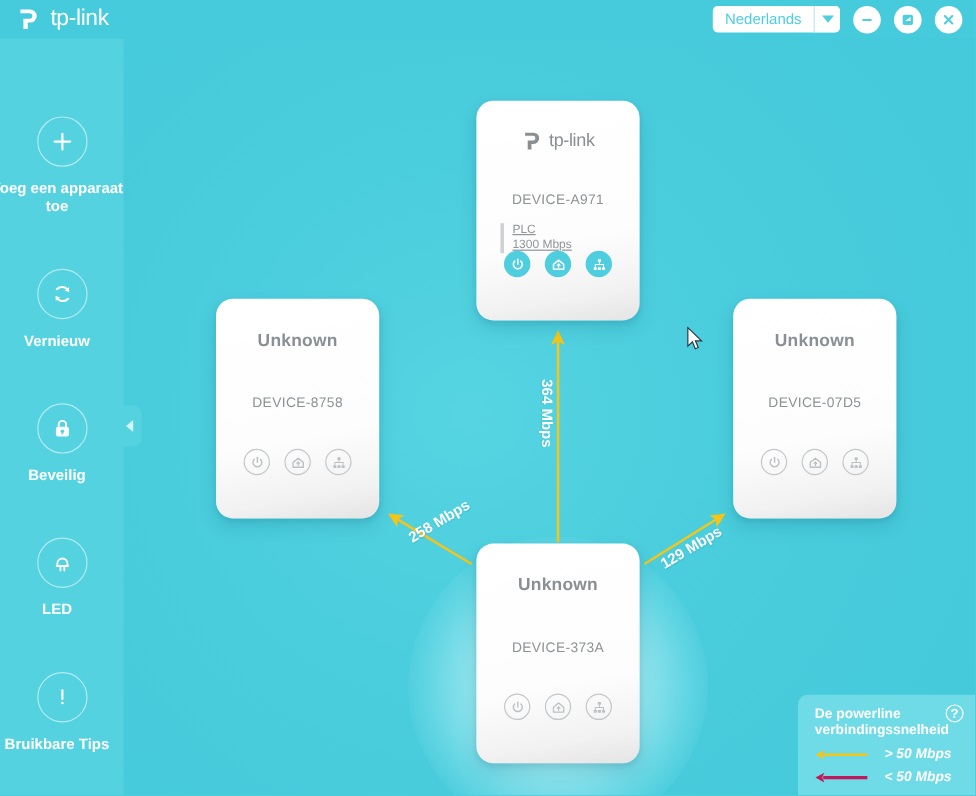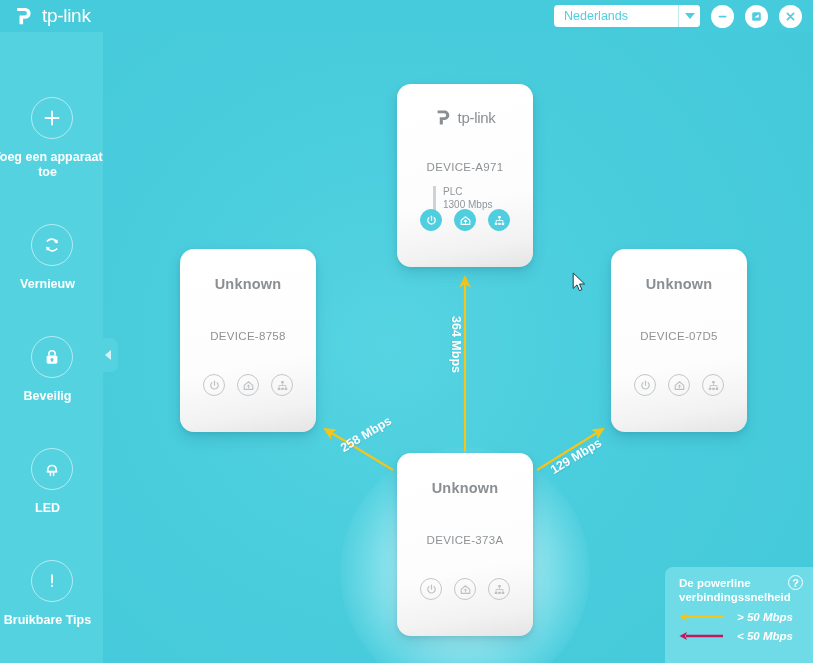--- a/index.html
+++ b/index.html
@@ -29,21 +29,20 @@
   .brand-text { color: #ffffff; font-size: 19px; letter-spacing: -0.3px; }
 
   .titlebar-right {
     margin-left: auto; display: flex; align-items: center;
     gap: 11px; margin-right: 11px;
   }
   .lang-select {
     display: flex; align-items: stretch;
     background: #ffffff; border-radius: 4px; height: 22px;
     overflow: hidden;
-    gap: 40px;
   }
   .lang-value {
     color: #4ecede; font-size: 12.5px;
     padding: 0 10px; display: flex; align-items: center;
     white-space: nowrap;
   }
   .lang-arrow {
     width: 22px; background: #ffffff;
     border-left: 1px solid #bfe9ef;
     display: flex; align-items: center; justify-content: center;
@@ -135,24 +134,24 @@
     display: flex; gap: 12px;
   }
   .dicon {
     width: 22px; height: 22px; border-radius: 50%;
     border: 1px solid #c3c7ca;
     display: flex; align-items: center; justify-content: center;
   }
   .dicon.active { background: #4ecede; border-color: #4ecede; }
 
   .plc-block {
-    position: absolute; left: 36px; top: 102px;
+    position: absolute; left: 20px; top: 102px;
     border-left: 3px solid #cfd3d6;
     padding-left: 7px;
-    color: #90959a; font-size: 10px; line-height: 12.5px;
+    color: #90959a; font-size: 10px; line-height: 12.5px; text-decoration: underline;
   }
 
   
   .device-glow {
     position: absolute;
     width: 250px; height: 250px;
     border-radius: 50%;
     background: radial-gradient(circle, rgba(235,255,255,0.85) 0%, rgba(210,250,253,0.55) 38%, rgba(190,245,250,0.20) 62%, rgba(180,240,248,0) 74%);
     z-index: 5; pointer-events: none;
   }
@@ -163,21 +162,21 @@
     position: absolute;
     color: #ffffff; font-size: 12.5px; font-weight: bold;
     white-space: nowrap;
     z-index: 9;
     text-shadow: 0 1px 1px rgba(0,80,100,0.15);
   }
 
   
   .legend {
     position: absolute; right: 0px; bottom: 0px;
-    width: 148px; height: 96px;
+    width: 148px; height: 84px;
     background: #6fdbe6;
     border-radius: 8px 0 0 0;
     padding: 9px 10px 8px 14px;
     z-index: 30;
   }
   .legend-title {
     color: #ffffff; font-size: 11.5px; font-weight: bold;
     line-height: 14px; width: 108px;
   }
   .legend-help {

